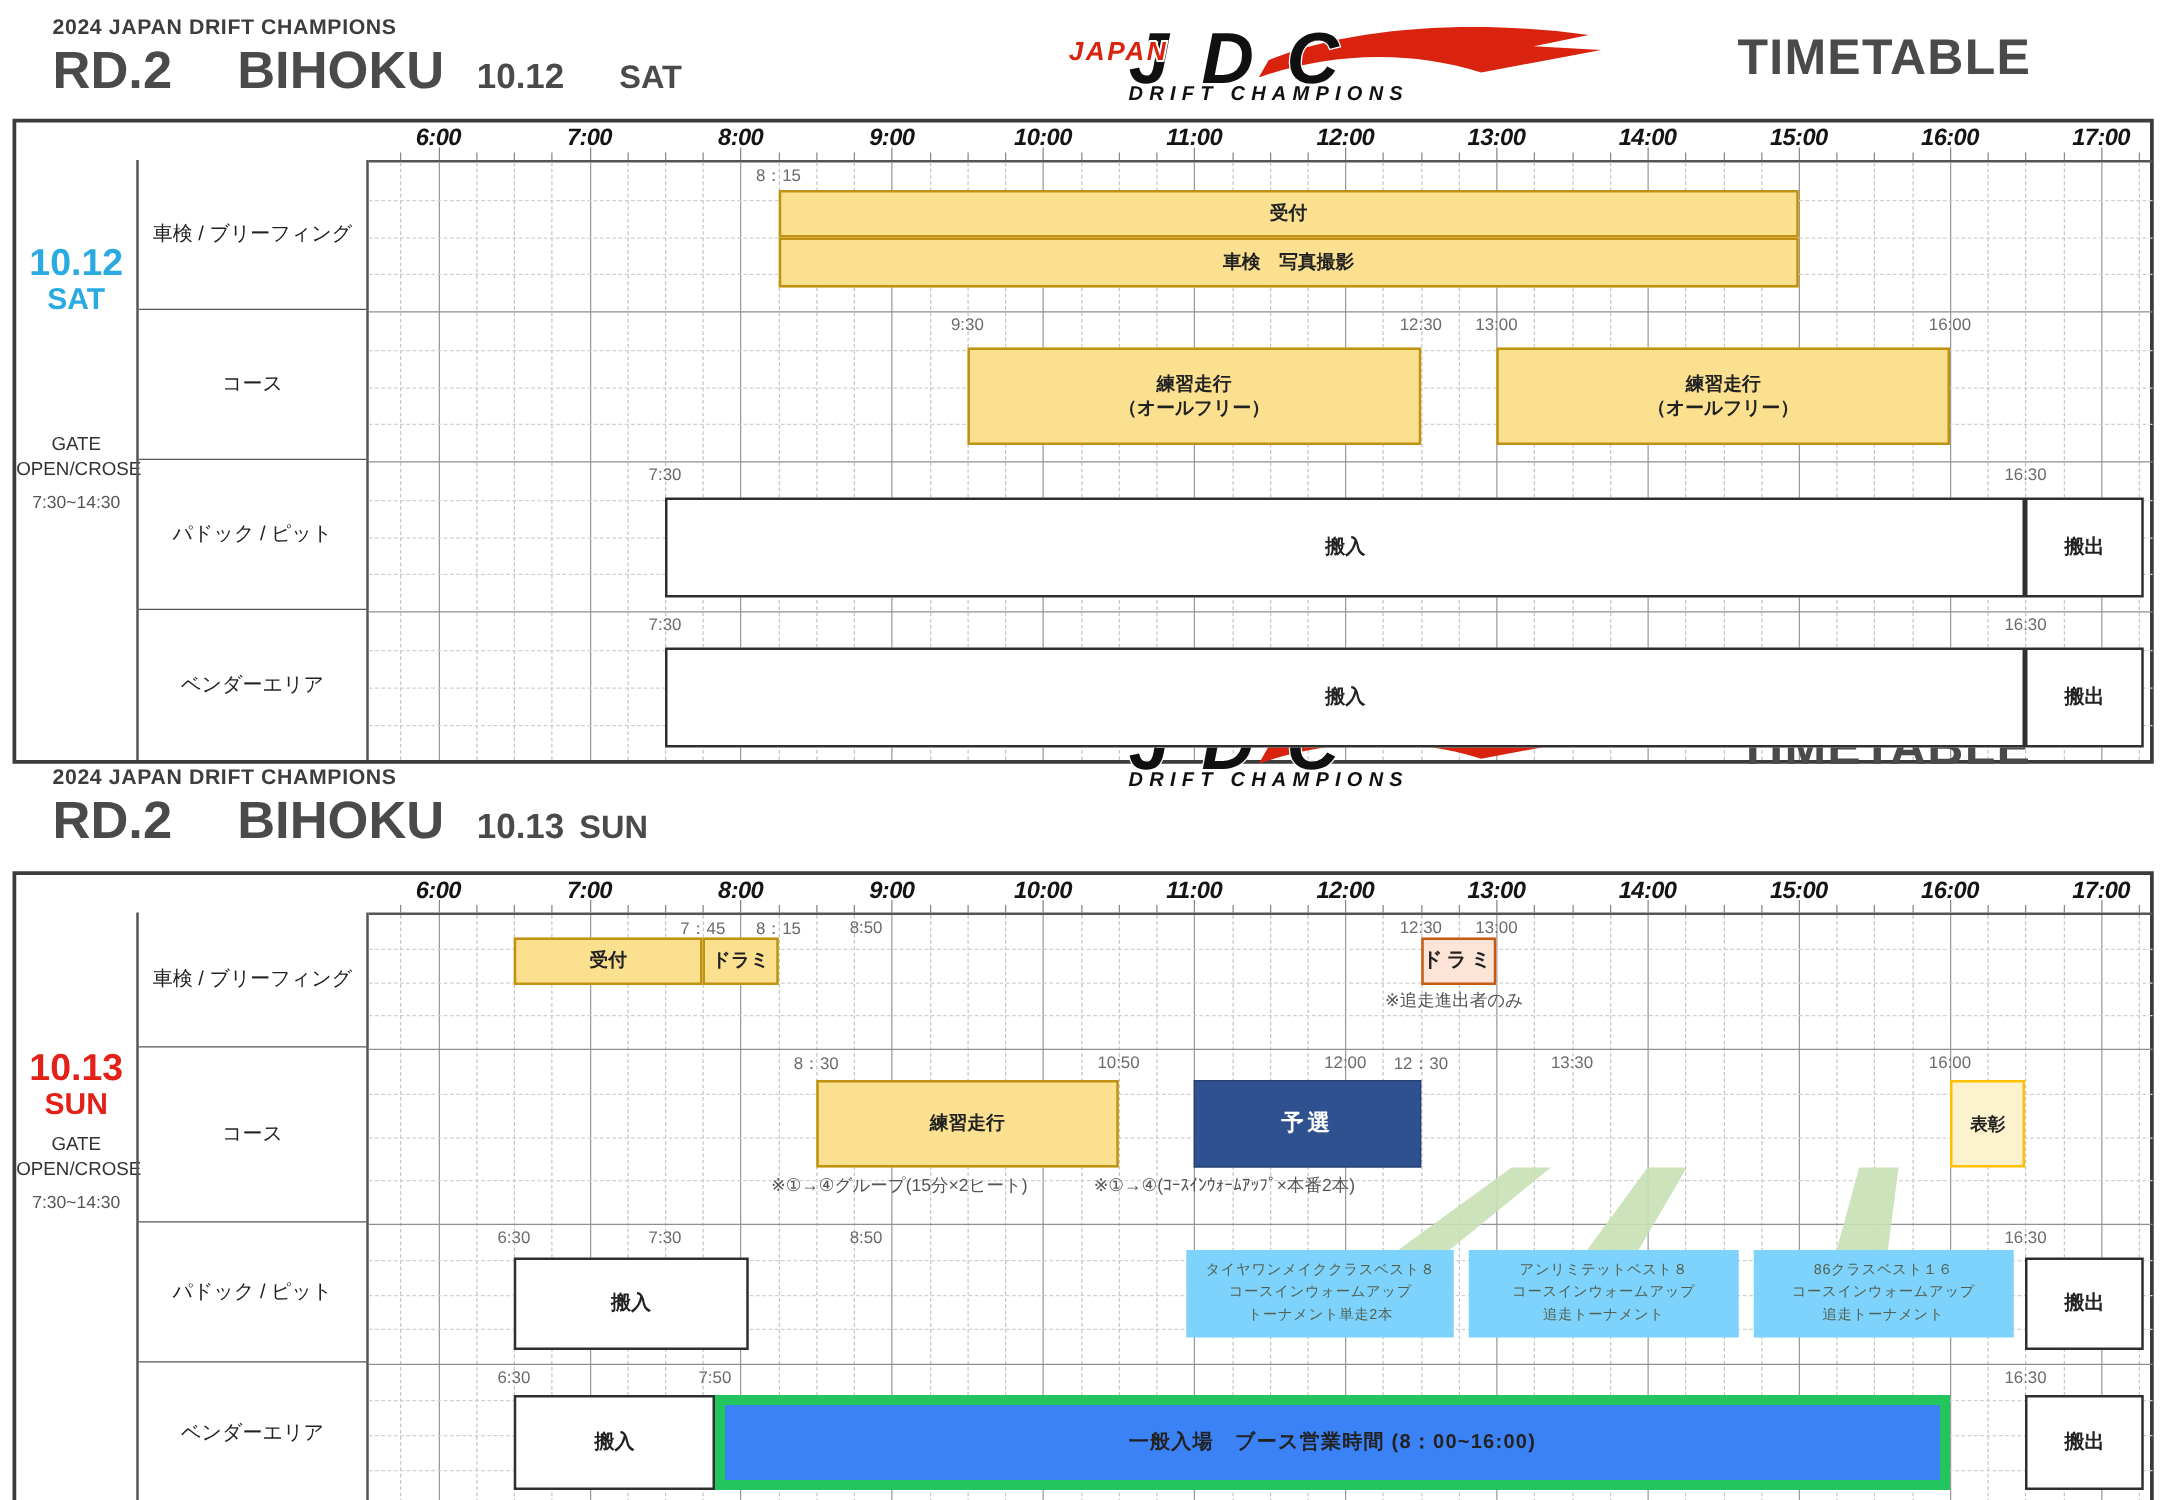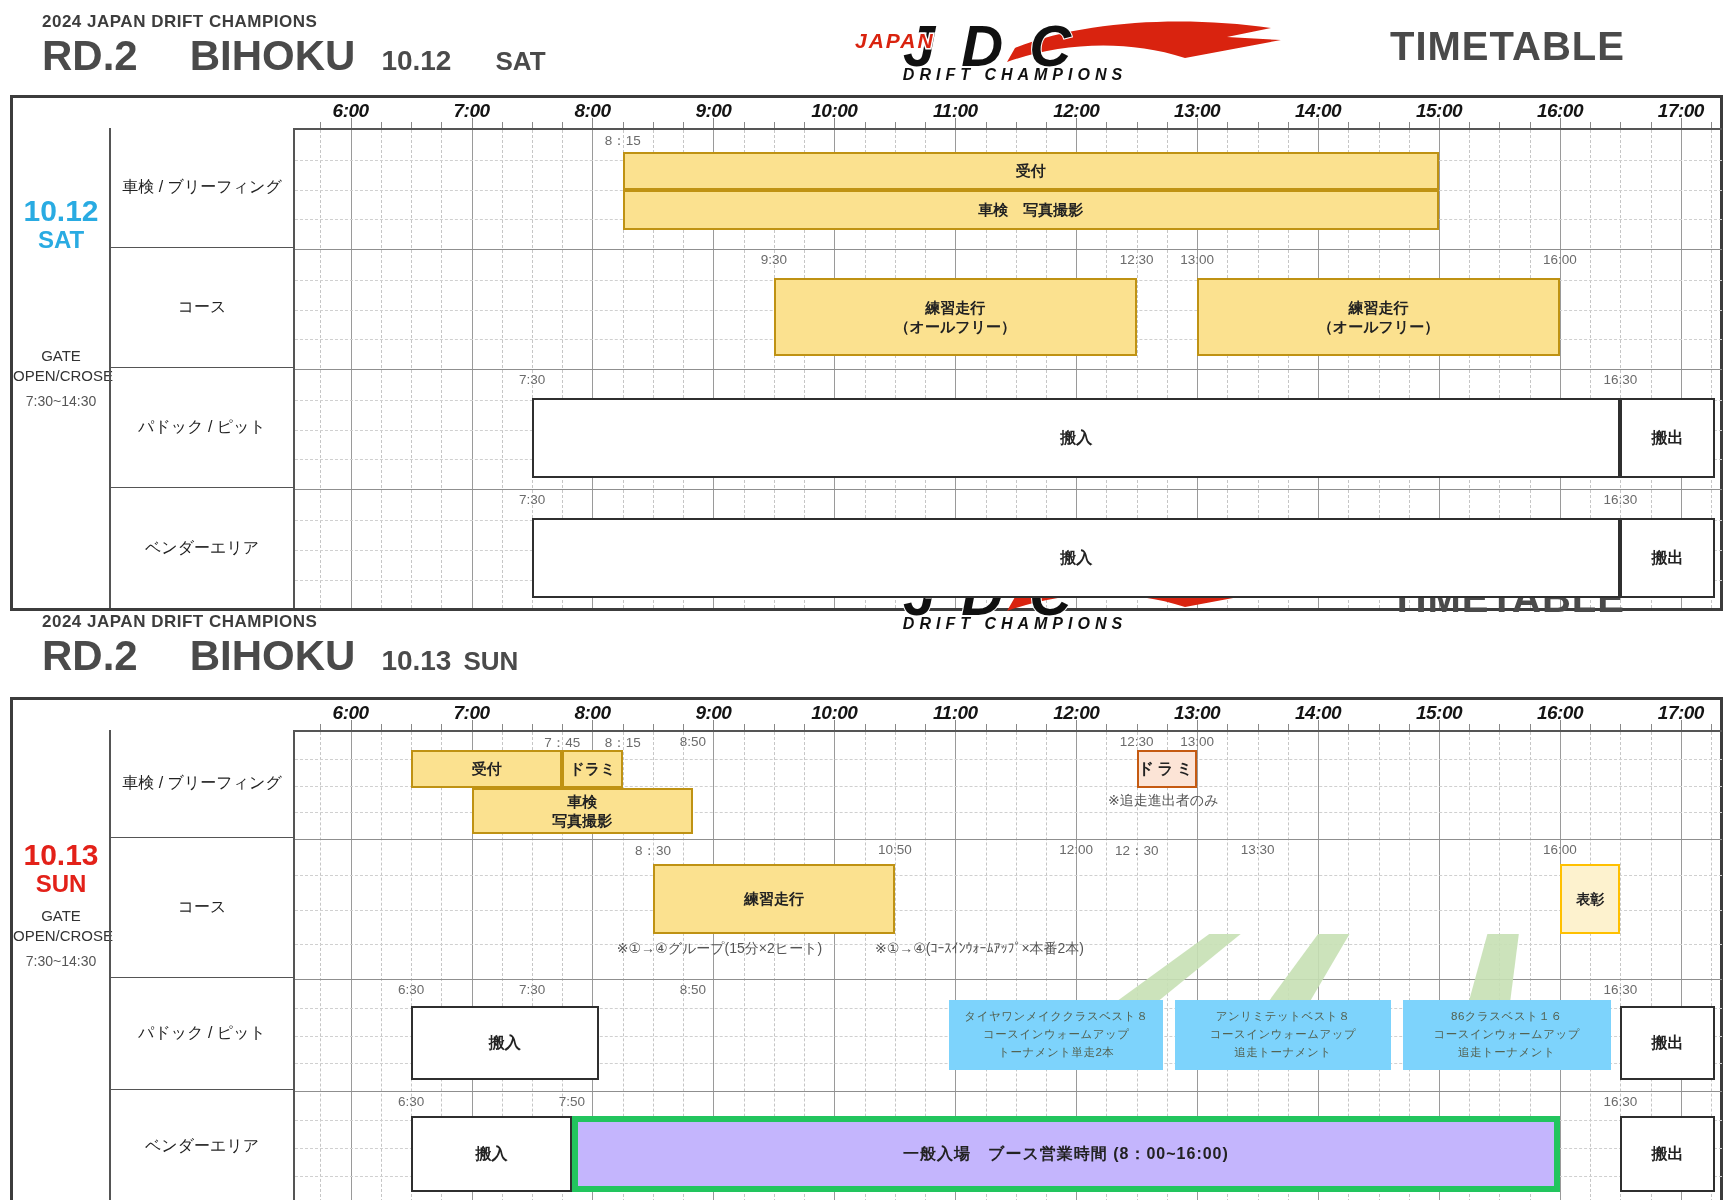--- a/index.html
+++ b/index.html
@@ -37,21 +37,21 @@
   .hdash{position:absolute;left:0;right:0;border-top:1px dashed #d0d0d0;}
   .tlabel{position:absolute;top:2px;transform:translateX(-50%);font-size:13.5px;color:#6b6b6b;white-space:nowrap;z-index:4;}
   .bar{position:absolute;box-sizing:border-box;display:flex;flex-direction:column;justify-content:center;
        align-items:center;text-align:center;font-weight:bold;font-size:15px;color:#222;line-height:1.3;z-index:3;white-space:nowrap;}
   .bar.yellow{background:#FBE18F;border:2px solid #BF9213;}
   .bar.pink{background:#FCE4D6;border:2px solid #C55A11;font-size:16px;letter-spacing:3px;}
   .bar.blue{background:#30518F;border:1px solid #26406f;color:#fff;font-size:18px;letter-spacing:3px;}
   .bar.blue.big{font-size:20px;letter-spacing:2px;}
   .bar.award{background:#FDF2CE;border:2px solid #FFC000;font-size:14px;}
   .bar.white{background:#fff;border:2px solid #2f2f2f;font-size:16px;}
-  .bar.lightblue{background:#c4b5fd;border:6px solid #22c55e;font-size:16px;letter-spacing:1px;}
+  .bar.lightblue{background:#3b82f6;border:8px solid #22c55e;font-size:16px;letter-spacing:1px;}
   .bar.green{background:#7dd3fc;border:none;color:#53604f;font-weight:normal;font-size:11.5px;line-height:1.55;letter-spacing:.5px;}
   .note{position:absolute;transform:translateX(-50%);white-space:nowrap;font-size:14px;color:#555;z-index:4;}
   .arrowsvg{position:absolute;z-index:1;pointer-events:none;}
 </style>
 </head>
 <body>
 
 <div id="root">
     <div class="series" style="left: 42px; top: 12px;">2024 JAPAN DRIFT CHAMPIONS</div>
     <div class="mainline" style="left: 42px; top: 32px;">
@@ -405,42 +405,41 @@
           <div class="tlabel" style="left: 22.9661%;">8：15</div>
           <div class="tlabel" style="left: 27.8814%;">8:50</div>
           <div class="tlabel" style="left: 58.9831%;">12:30</div>
           <div class="tlabel" style="left: 63.2203%;">13:00</div>
           <div class="bar yellow" style="left: 116.095px; width: 151.165px; top: 18px; height: 38px;">
             <div>受付</div>
           </div>
           <div class="bar yellow" style="left: 267.26px; width: 60.4661px; top: 18px; height: 38px;">
             <div>ドラミ</div>
           </div>
-          <div class="bar yellow" style="left: 176.561px; width: 221.306px; top: 56px; height: 46px;">
-            <div>車検</div>
-            <div>写真撮影</div>
-          </div>
           <div class="bar pink" style="left: 841.688px; width: 60.4661px; top: 18px; height: 38px;">
             <div>ドラミ</div>
           </div>
           <div class="note" style="left: 60.8475%; top: 60px;">※追走進出者のみ</div>
         </div>
         <div class="grow" style="top: 108px; height: 140px;">
           <div class="hdash" style="top: 25%;"></div>
           <div class="hdash" style="top: 50%;"></div>
           <div class="hdash" style="top: 75%;"></div>
           <div class="tlabel" style="left: 25.0847%; text-align: right;">8：30</div>
           <div class="tlabel" style="left: 42.0339%;">10:50</div>
           <div class="tlabel" style="left: 54.7458%;">12:00</div>
           <div class="tlabel" style="left: 58.9831%;">12：30</div>
           <div class="tlabel" style="left: 67.4576%;">13:30</div>
           <div class="tlabel" style="left: 88.6441%;">16:00</div>
           <div class="bar yellow" style="left: 357.959px; width: 241.864px; top: 24px; height: 70px;">
             <div>練習走行</div>
           </div>
+          <div class="bar blue" style="left: 660.29px; width: 181.398px; top: 24px; height: 70px;">
+            <div>予選</div>
+          </div>
           <div class="bar award" style="left: 1264.95px; width: 60.4661px; top: 24px; height: 70px;">
             <div>表彰</div>
           </div>
           <div class="note" style="left: 29.7458%; top: 100px;">※①→④グループ(15分×2ヒート)</div>
           <div class="note" style="left: 47.9661%; top: 100px;">※①→④(ｺｰｽｲﾝｳｫｰﾑｱｯﾌﾟ×本番2本)</div>
         </div>
         <div class="grow" style="top: 248px; height: 112px;">
           <div class="hdash" style="top: 25%;"></div>
           <div class="hdash" style="top: 50%;"></div>
           <div class="hdash" style="top: 75%;"></div>

